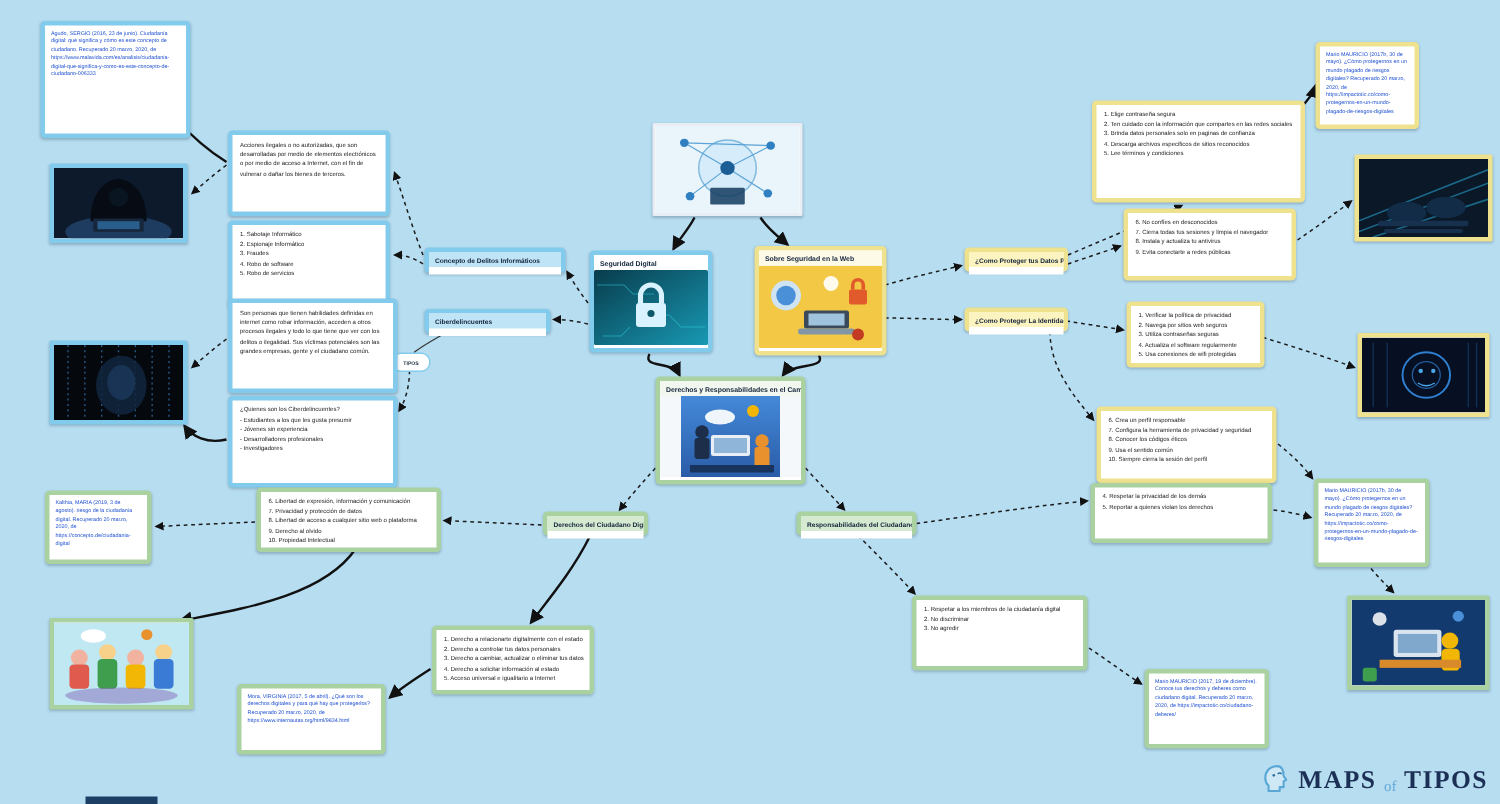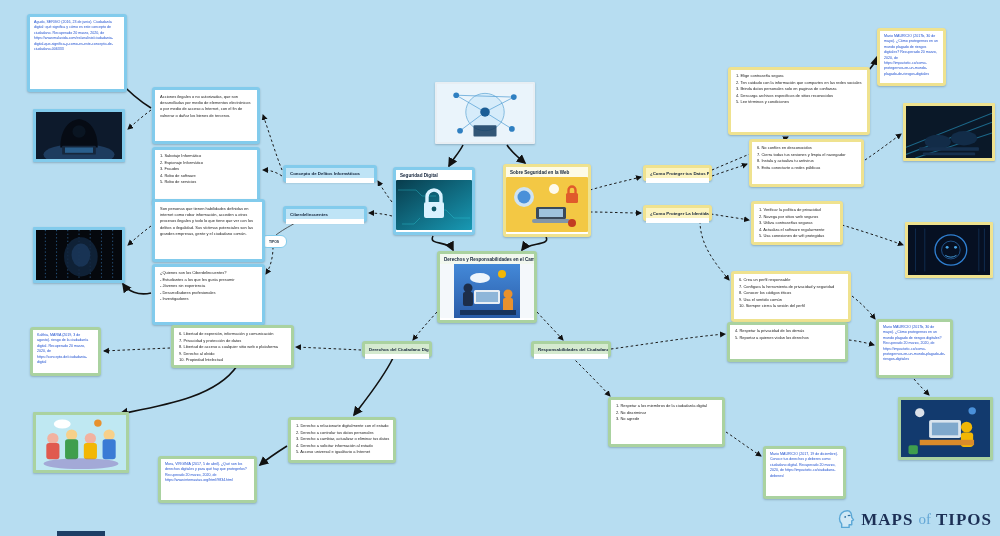--- a/index.html
+++ b/index.html
@@ -24,23 +24,23 @@
   .hdr-yellow{background:#fcf4c0;}
   .hdr-green{background:#d5ead0;}
   .img-node .hdr{font-size:4.6px;padding:2.5px 4px;background:#fff;white-space:nowrap;overflow:hidden;}
   .img-node.y .hdr{background:#fdfbe8;}
   .img-node.g .hdr{background:#f2f8ef;}
   .photo{overflow:hidden;border-radius:1px;}
   .photo svg{width:100%;height:100%;display:block;}
   .tipos{position:absolute;background:#fff;border:1.5px solid #82cbec;border-radius:6px;
          font-size:3.4px;font-weight:bold;color:#234;display:flex;align-items:center;justify-content:center;}
   .bottom-bar{position:absolute;background:#1d3f66;}
-  .logo{position:absolute;display:flex;align-items:center;gap:4px;}
+  .logo{position:absolute;display:flex;align-items:flex-end;gap:4px;}
   .logo .word{font-family:"Liberation Serif",serif;font-weight:600;font-size:17px;color:#1c2f55;letter-spacing:1px;}
-  .logo .of{font-family:"Liberation Serif",serif;font-size:15px;color:#64a7d6;margin:0 1px;}
+  .logo .of{font-family:"Liberation Serif",serif;font-size:10px;color:#64a7d6;margin:0 1px;}
 </style>
 </head>
 <body>
 
 <div class="canvas">
 
   <svg class="edges">
     <defs>
       <marker id="ah" markerWidth="7" markerHeight="7" refX="5" refY="3" orient="auto">
         <path d="M0,0 L6,3 L0,6 z" fill="#111"></path>

